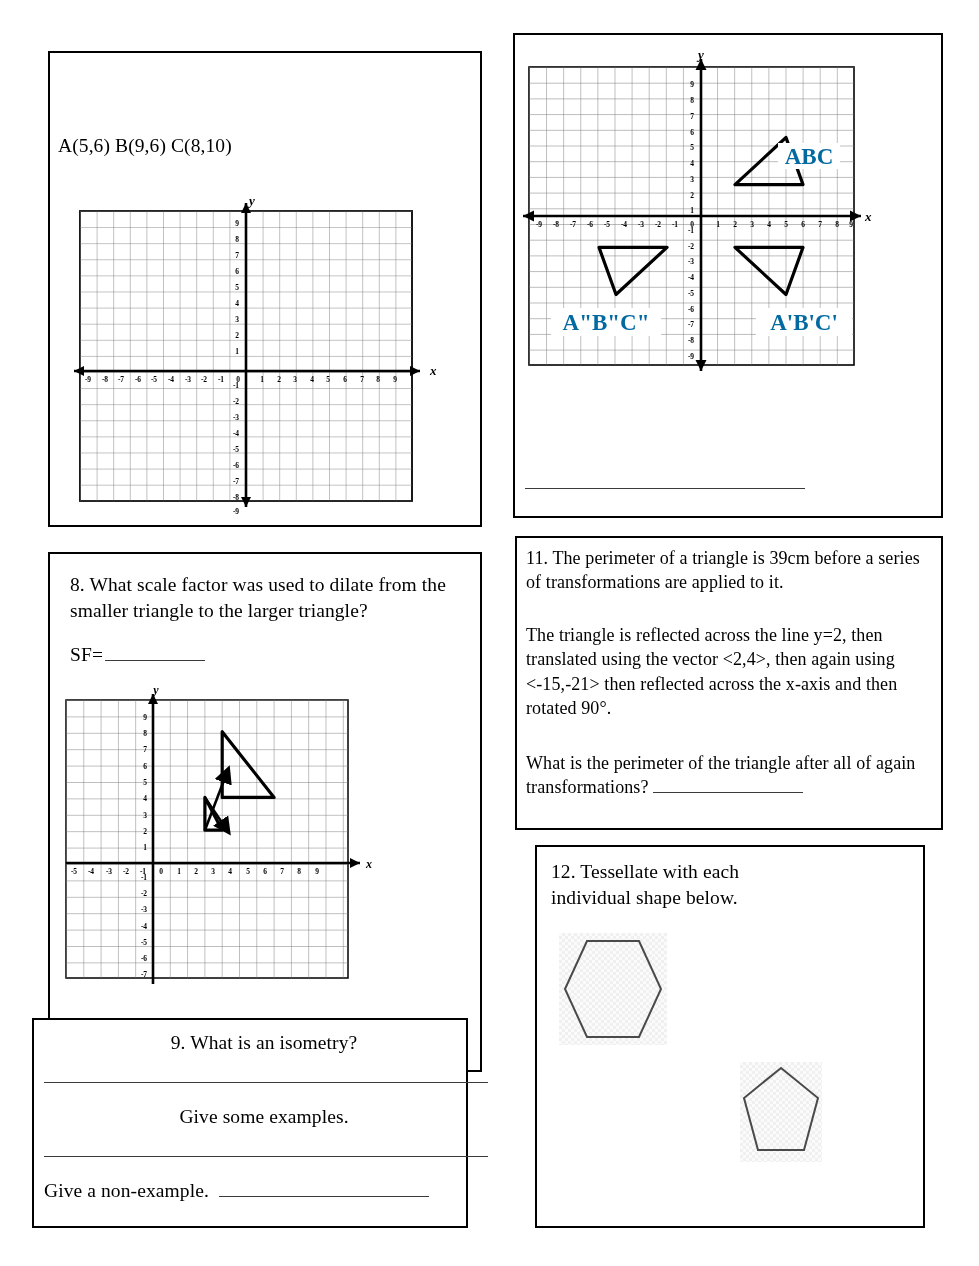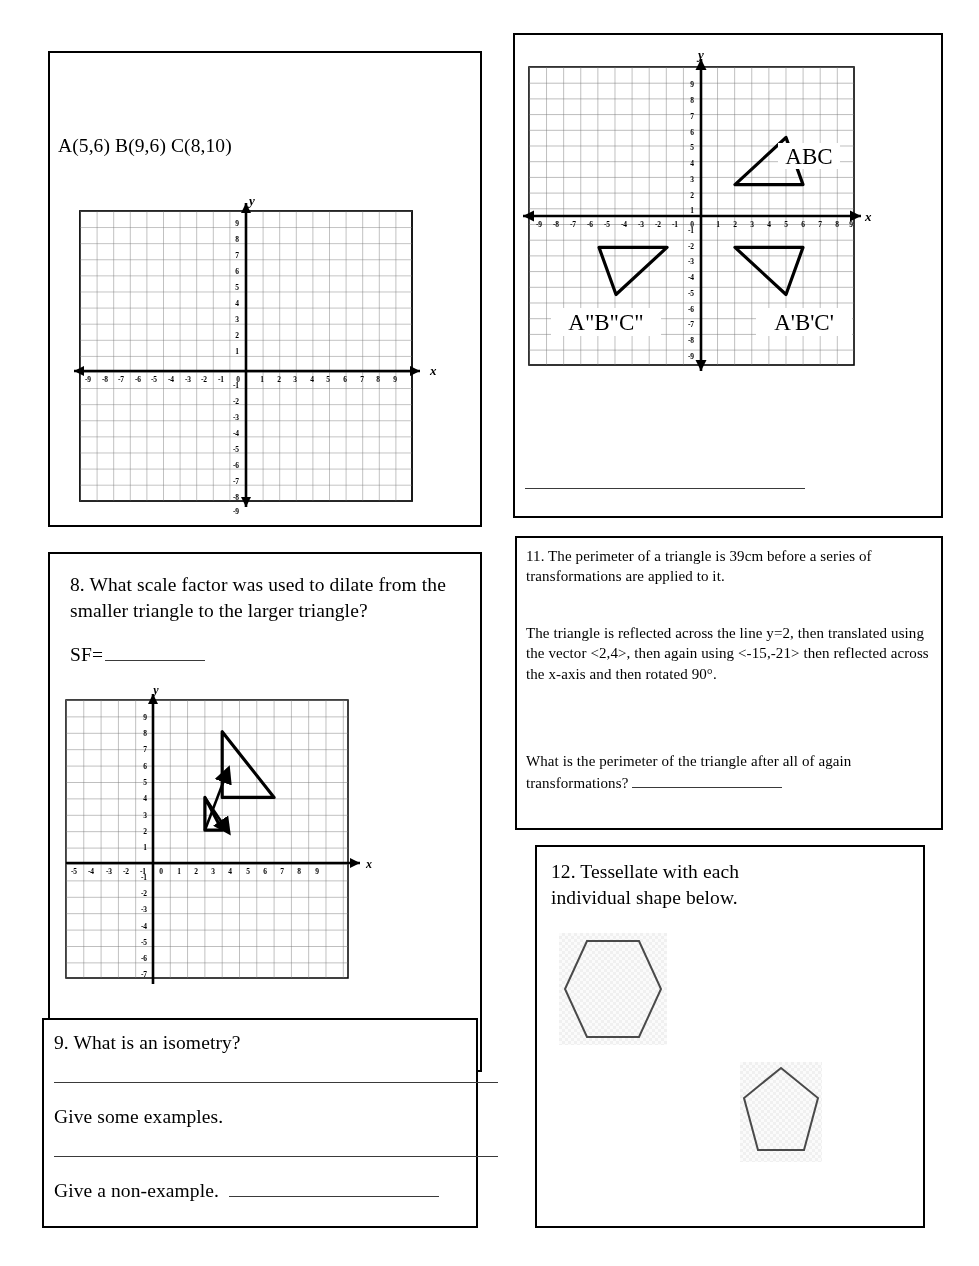--- a/index.html
+++ b/index.html
@@ -26,21 +26,21 @@
     box-sizing: border-box;
     background: #ffffff;
     border: 2px solid #000000;
   }
   .qtext {
     font-size: 19.5px;
     line-height: 1.33;
     letter-spacing: 0.1px;
   }
   .qtext.small {
-    font-size: 15px;
+    font-size: 18px;
     line-height: 1.35;
     font-family: Liberation Serif, serif;
   }
   .blank-line {
     display: inline-block;
     border-bottom: 1.6px solid #3a3a3a;
     vertical-align: baseline;
   }
   .rule {
     border-bottom: 1.6px solid #3a3a3a;
@@ -56,22 +56,22 @@
     font-family: "Liberation Serif", serif;
     font-style: italic;
     font-weight: bold;
   }
 
   
   .chip {
     position: absolute;
     background: #ffffff;
     font-family: "Liberation Serif", "DejaVu Serif", serif;
-    font-weight: normal;
-    color: #000000;
+    font-weight: bold;
+    color: #0369a1;
     display: flex;
     align-items: center;
     justify-content: center;
     line-height: 1;
   }
 
   
   .shape-tile {
     position: absolute;
     background-color: #fbfbfb;
@@ -326,21 +326,21 @@
   </div>
 
   <div class="qbox" style="left:515px; top:536px; width:428px; height:294px;">
     <div class="qtext small" style="position:absolute; left:9px; top:8px; width:412px;">11. The perimeter of a triangle is 39cm before a series of transformations are applied to it.</div>
     <div class="qtext small" style="position:absolute; left:9px; top:85px; width:412px;">The triangle is reflected across the line y=2, then translated using the vector &lt;2,4&gt;, then again using &lt;-15,-21&gt; then reflected across the x-axis and then rotated 90°.</div>
     <div style="position:absolute; left:9px; top:213px; width:414px;">
       <span class="qtext small">What is the perimeter of the triangle after all of again transformations?</span><span class="blank-line" style="width:150px; height:16px; margin-left:4px;"></span>
     </div>
   </div>
 
-  <div class="qbox" style="left:42px; top:1018px; width:436px; height:210px;">
+  <div class="qbox" style="left:32px; top:1018px; width:436px; height:210px;text-align:center;">
     <div class="qtext" style="position:absolute; left:10px; top:10px; width:440px;">9. What is an isometry?</div>
     <div class="rule" style="position:absolute; left:10px; top:62px; width:444px;"></div>
 
     <div class="qtext" style="position:absolute; left:10px; top:84px; width:440px;">Give some examples.</div>
     <div class="rule" style="position:absolute; left:10px; top:136px; width:444px;"></div>
 
     <div style="position:absolute; left:10px; top:158px; display:flex; align-items:baseline;">
       <span class="qtext">Give a non-example.</span>
       <span class="blank-line" style="width:210px; height:18px; margin-left:10px;"></span>
     </div>

